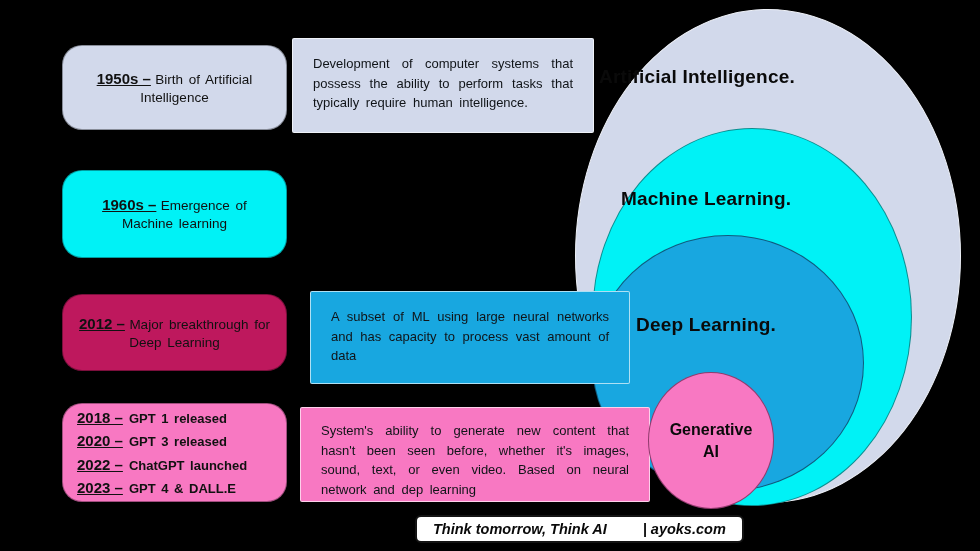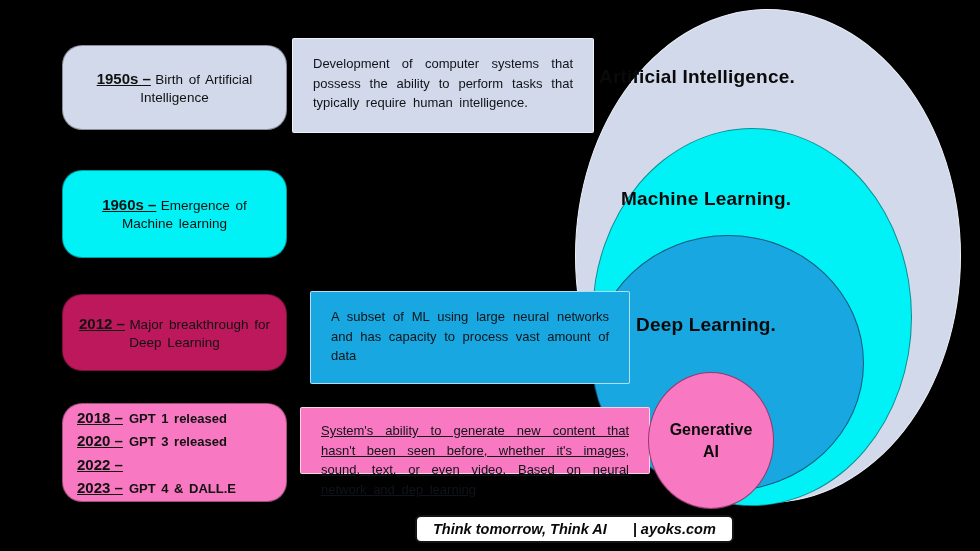--- a/index.html
+++ b/index.html
@@ -32,25 +32,25 @@
   .mrow{display:flex;align-items:baseline;gap:6px;line-height:1.55;}
   .mrow .year{font-weight:bold;font-size:15px;}
   .mrow .event{font-weight:bold;font-size:13px;}
   
   .bubble{position:absolute;border-radius:2px;box-sizing:border-box;
     padding:15px 20px;font-size:13px;line-height:1.5;word-spacing:3px;text-align:justify;
     border:1px solid rgba(255,255,255,.65);color:#101418;}
   .bub1{left:292px;top:38px;width:302px;height:95px;background:#D2D9EB;}
   .bub2{left:310px;top:166px;width:302px;height:94px;background:#00F2F6;}
   .bub3{left:310px;top:291px;width:320px;height:93px;background:#18A7E0;}
-  .bub4{left:300px;top:407px;width:350px;height:67px;background:#F878C2;padding-top:13px;text-decoration:underline;}
+  .bub4{left:300px;top:407px;width:350px;height:95px;background:#F878C2;padding-top:13px;}
   
   .footer{position:absolute;left:415px;top:515px;height:28px;background:#fff;border:2px solid #141414;
     border-radius:6px;display:flex;align-items:center;padding:0 16px;box-sizing:border-box;
-    font-weight:bold;font-style:italic;font-size:14.5px;color:#0a0a0a;gap:26px;}
+    font-weight:bold;font-style:italic;font-size:14.5px;color:#0a0a0a;gap:36px;}
 </style>
 </head>
 <body>
 
 <div id="canvas">
 
   <div class="circle circle-ai"></div>
   <div class="circle circle-ml"></div>
   <div class="circle circle-dl"></div>
 
@@ -79,20 +79,21 @@
     <div class="mrow">
       <span class="year">2018 –</span>
       <span class="event">GPT 1 released</span>
     </div>
     <div class="mrow">
       <span class="year">2020 –</span>
       <span class="event">GPT 3 released</span>
     </div>
     <div class="mrow">
       <span class="year">2022 –</span>
+      <span class="event">ChatGPT launched</span>
     </div>
     <div class="mrow">
       <span class="year">2023 –</span>
       <span class="event">GPT 4  &amp; DALL.E</span>
     </div>
   </div>
 
   <div class="bubble bub1">Development of computer systems that possess the ability to perform tasks that typically require human intelligence.</div>
   <div class="bubble bub3">A subset of ML using large neural networks and has capacity to process vast amount of data</div>
   <div class="bubble bub4">System's ability to generate new content that hasn't been seen before, whether it's images, sound, text, or even video. Based on neural network and dep learning</div>

